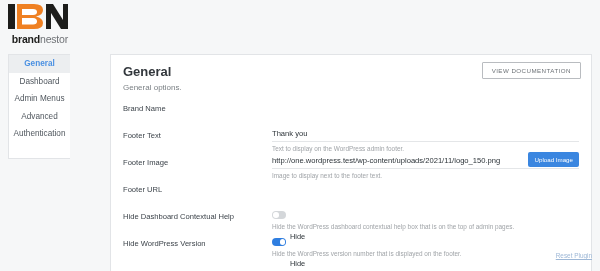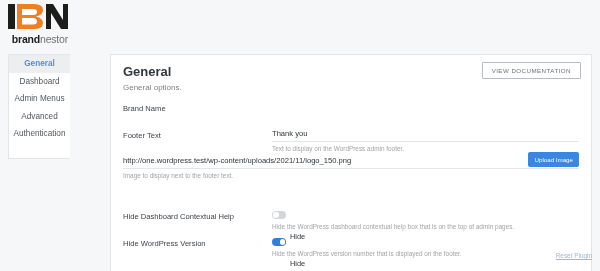--- a/index.html
+++ b/index.html
@@ -270,29 +270,31 @@
     <div class="row">
       <div class="row-label">Footer Text</div>
       <div class="row-field">
         <div class="field-value">Thank you</div>
         <div class="field-help">Text to display on the WordPress admin footer.</div>
       </div>
     </div>
 
     
     <div class="row">
+      <div class="row-label">Footer Image</div>
       <div class="row-field row-upload">
         <div class="field-value with-btn">http://one.wordpress.test/wp-content/uploads/2021/11/logo_150.png</div>
         <button class="upload-btn">Upload Image</button>
         <div class="field-help">Image to display next to the footer text.</div>
       </div>
     </div>
 
     
     <div class="row">
+      <div class="row-label">Footer URL</div>
     </div>
 
     
     <div class="row">
       <div class="row-label">Hide Dashboard Contextual Help</div>
       <div class="row-field">
         <div class="toggle-line">
           <span class="switch">
               <span class="knob"></span>
             </span>

